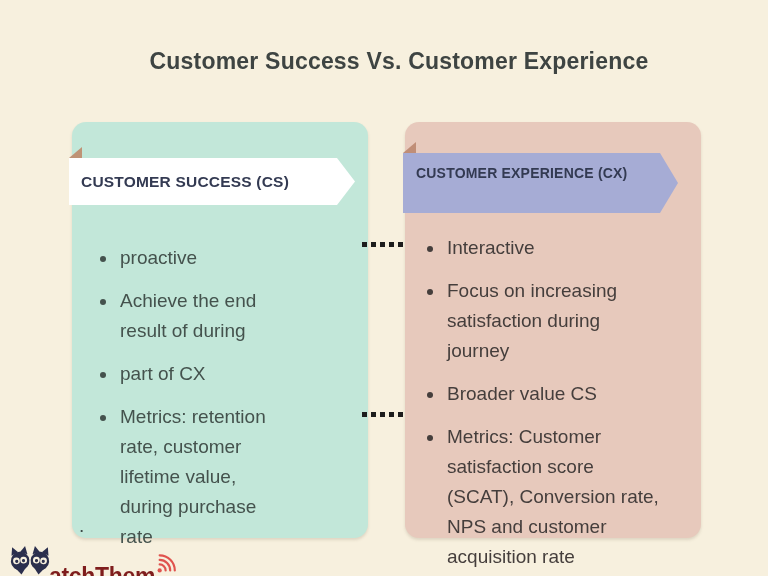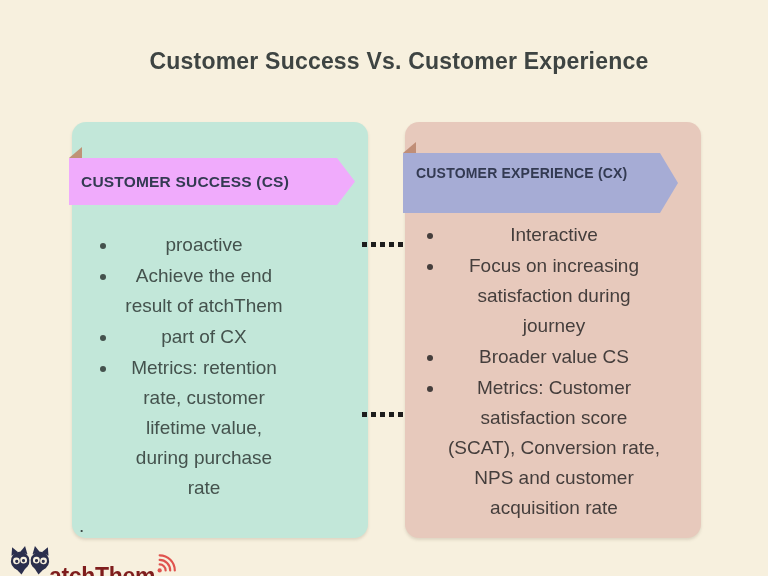--- a/index.html
+++ b/index.html
@@ -17,40 +17,40 @@
     box-shadow:0 2px 3px rgba(110,95,70,.18);
   }
   .card.cs{left:72px;background:#c2e7d9;}
   .card.cx{left:405px;background:#e7c9bc;}
   .ribbon{
     position:absolute;box-sizing:border-box;
     clip-path:polygon(0 0,calc(100% - 18px) 0,100% 50%,calc(100% - 18px) 100%,0 100%);
     color:#333a52;font-weight:bold;
   }
   .ribbon.cs{
-    left:-3px;top:36px;width:286px;height:47px;background:#f0abfc;
+    left:-3px;top:36px;width:286px;height:47px;background:#ffffff;
     line-height:47px;font-size:15.5px;padding-left:12px;letter-spacing:.2px;
   }
   .ribbon.cx{
     left:-2px;top:31px;width:275px;height:60px;background:#a6acd5;
     font-size:14px;line-height:20px;padding:10px 26px 0 13px;letter-spacing:.2px;
   }
   .fold{
     position:absolute;width:13px;height:11px;background:#bf9376;
     clip-path:polygon(0 100%,100% 0,100% 100%);
   }
   .fold.cs{left:-3px;top:25px;}
   .fold.cx{left:-2px;top:20px;background:#c08e77;}
   .card ul{
     position:absolute;margin:0;list-style:disc;
     font-size:19px;line-height:30px;
   }
   .card.cs ul{top:108px;left:0;padding-left:46px;width:170px;color:#44524d;}
   .card.cx ul{top:98px;left:0;width:216px;color:#453e3c;}
-  .card li{margin:0 0 1px 0;padding-left:2px;text-align:center;}
+  .card li{margin:13px 0 1px 0;padding-left:2px;}
   .connector{
     position:absolute;left:362px;width:42px;height:5px;
     background:repeating-linear-gradient(90deg,#1d1d1d 0 5px,transparent 5px 9px);
   }
   .connector.c1{top:242px;}
   .connector.c2{top:412px;}
   .stray-period{
     position:absolute;left:79px;top:515px;font-size:19px;color:#3d4b47;
   }
   .logo{
@@ -69,21 +69,21 @@
 
 <div class="canvas">
 
   <div class="title">Customer Success Vs. Customer Experience</div>
 
   <div class="card cs">
     <div class="fold cs"></div>
     <div class="ribbon cs">CUSTOMER SUCCESS (CS)</div>
     <ul>
         <li>proactive</li>
-        <li>Achieve the end result of atchThem</li>
+        <li>Achieve the end result of during</li>
         <li>part of CX</li>
         <li>Metrics: retention rate, customer lifetime value, during purchase rate</li>
       </ul>
   </div>
 
   <div class="card cx">
     <div class="fold cx"></div>
     <div class="ribbon cx">CUSTOMER EXPERIENCE (CX)</div>
     <ul>
         <li>Interactive</li>

